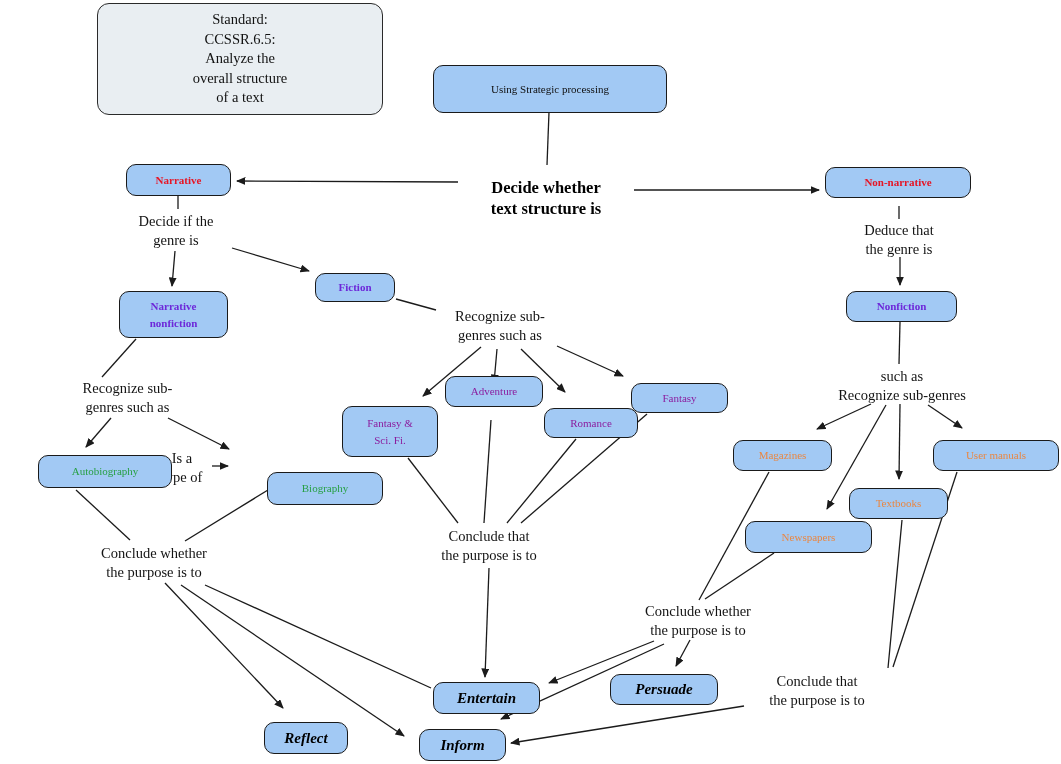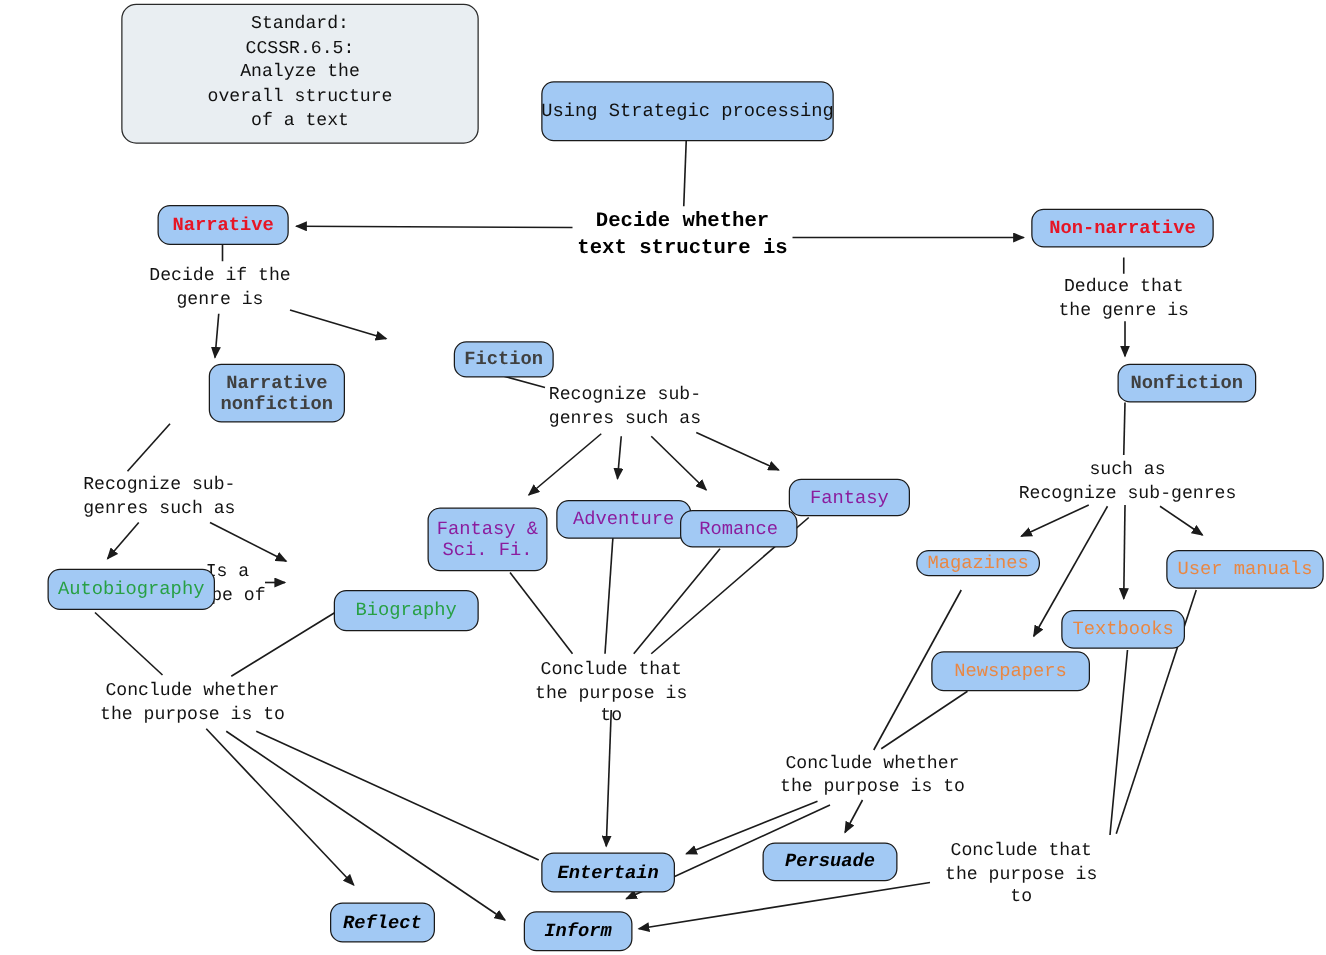--- a/index.html
+++ b/index.html
@@ -1,40 +1,40 @@
 <!DOCTYPE html>
 <html><head>
 <meta charset="utf-8">
 <style>
   html,body{margin:0;padding:0;background:#ffffff;}
   #canvas{
     position:relative;width:1061px;height:764px;overflow:hidden;
-    font-family:Liberation Mono, monospace;color:#111;background:#ffffff;
+    font-family:Liberation Serif, serif;color:#111;background:#ffffff;
   }
   svg.wires{position:absolute;left:0;top:0;z-index:0;}
   .node{
     position:absolute;z-index:2;box-sizing:border-box;
     background:#a2c9f4;border:1.6px solid #1a1a1a;border-radius:10px;
     display:flex;flex-direction:column;align-items:center;justify-content:center;
-    font-size:15px;line-height:17px;text-align:center;white-space:nowrap;
+    font-size:11px;line-height:17px;text-align:center;white-space:nowrap;
     padding:2px 6px;
   }
   .infobox{
     position:absolute;z-index:2;box-sizing:border-box;
     background:#e9eef2;border:1.6px solid #2a2a2a;border-radius:12px;
     display:flex;flex-direction:column;align-items:center;justify-content:center;
     font-size:14.5px;line-height:19.5px;text-align:center;color:#111;
   }
   .lbl{
     position:absolute;z-index:1;box-sizing:border-box;
     font-size:14.5px;line-height:18.5px;text-align:center;color:#131313;
   }
-  .lbl.big{font-weight:bold;font-size:16.5px;line-height:21px;color:#000;}
+  .lbl.big{font-weight:bold;font-size:16.5px;line-height:21px;color:#000;margin-top:11px;}
   .c-red{color:#e61525;font-weight:bold;}
-  .c-brown{color:#404040;font-weight:bold;margin-left:48px;}
+  .c-brown{color:#6d28d9;font-weight:bold;}
   .c-purple{color:#8b1d9e;font-weight:normal;}
   .c-green{color:#28a045;font-weight:normal;margin-left:36px;}
   .c-orange{color:#e98743;font-weight:normal;}
   .c-purpose{color:#000;font-weight:bold;font-style:italic;font-size:15px;}
   .spacer{height:19px;}
 </style>
 </head>
 <body>
 
 <div id="canvas">
@@ -108,28 +108,28 @@
     <div>Narrative</div>
     <div>nonfiction</div>
   </div>
   <div class="node c-brown" style="left:315px;top:273px;width:80px;height:29px">Fiction</div>
   <div class="node c-brown" style="left:846px;top:291px;width:111px;height:31px">Nonfiction</div>
 
   <div class="node c-purple" style="left:342px;top:406px;width:96px;height:51px">
     <div>Fantasy &amp;</div>
     <div>Sci. Fi.</div>
   </div>
-  <div class="node c-purple" style="left:445px;top:400px;width:108px;height:31px">Adventure</div>
+  <div class="node c-purple" style="left:445px;top:376px;width:98px;height:31px">Adventure</div>
   <div class="node c-purple" style="left:544px;top:408px;width:94px;height:30px">Romance</div>
   <div class="node c-purple" style="left:631px;top:383px;width:97px;height:30px">Fantasy</div>
 
   <div class="node c-green" style="left:2px;top:455px;width:134px;height:33px">Autobiography</div>
   <div class="node c-green" style="left:231px;top:472px;width:116px;height:33px">Biography</div>
 
-  <div class="node c-orange" style="left:733px;top:440px;width:99px;height:21px">Magazines</div>
+  <div class="node c-orange" style="left:733px;top:440px;width:99px;height:31px">Magazines</div>
   <div class="node c-orange" style="left:933px;top:440px;width:126px;height:31px">User manuals</div>
   <div class="node c-orange" style="left:849px;top:488px;width:99px;height:31px">Textbooks</div>
   <div class="node c-orange" style="left:745px;top:521px;width:127px;height:32px">Newspapers</div>
 
   <div class="node c-purpose" style="left:610px;top:674px;width:108px;height:31px">Persuade</div>
   <div class="node c-purpose" style="left:433px;top:682px;width:107px;height:32px">Entertain</div>
   <div class="node c-purpose" style="left:264px;top:722px;width:84px;height:32px">Reflect</div>
   <div class="node c-purpose" style="left:419px;top:729px;width:87px;height:32px">Inform</div>
 
   <div class="lbl big" style="left:450px;top:166px;width:192px">

